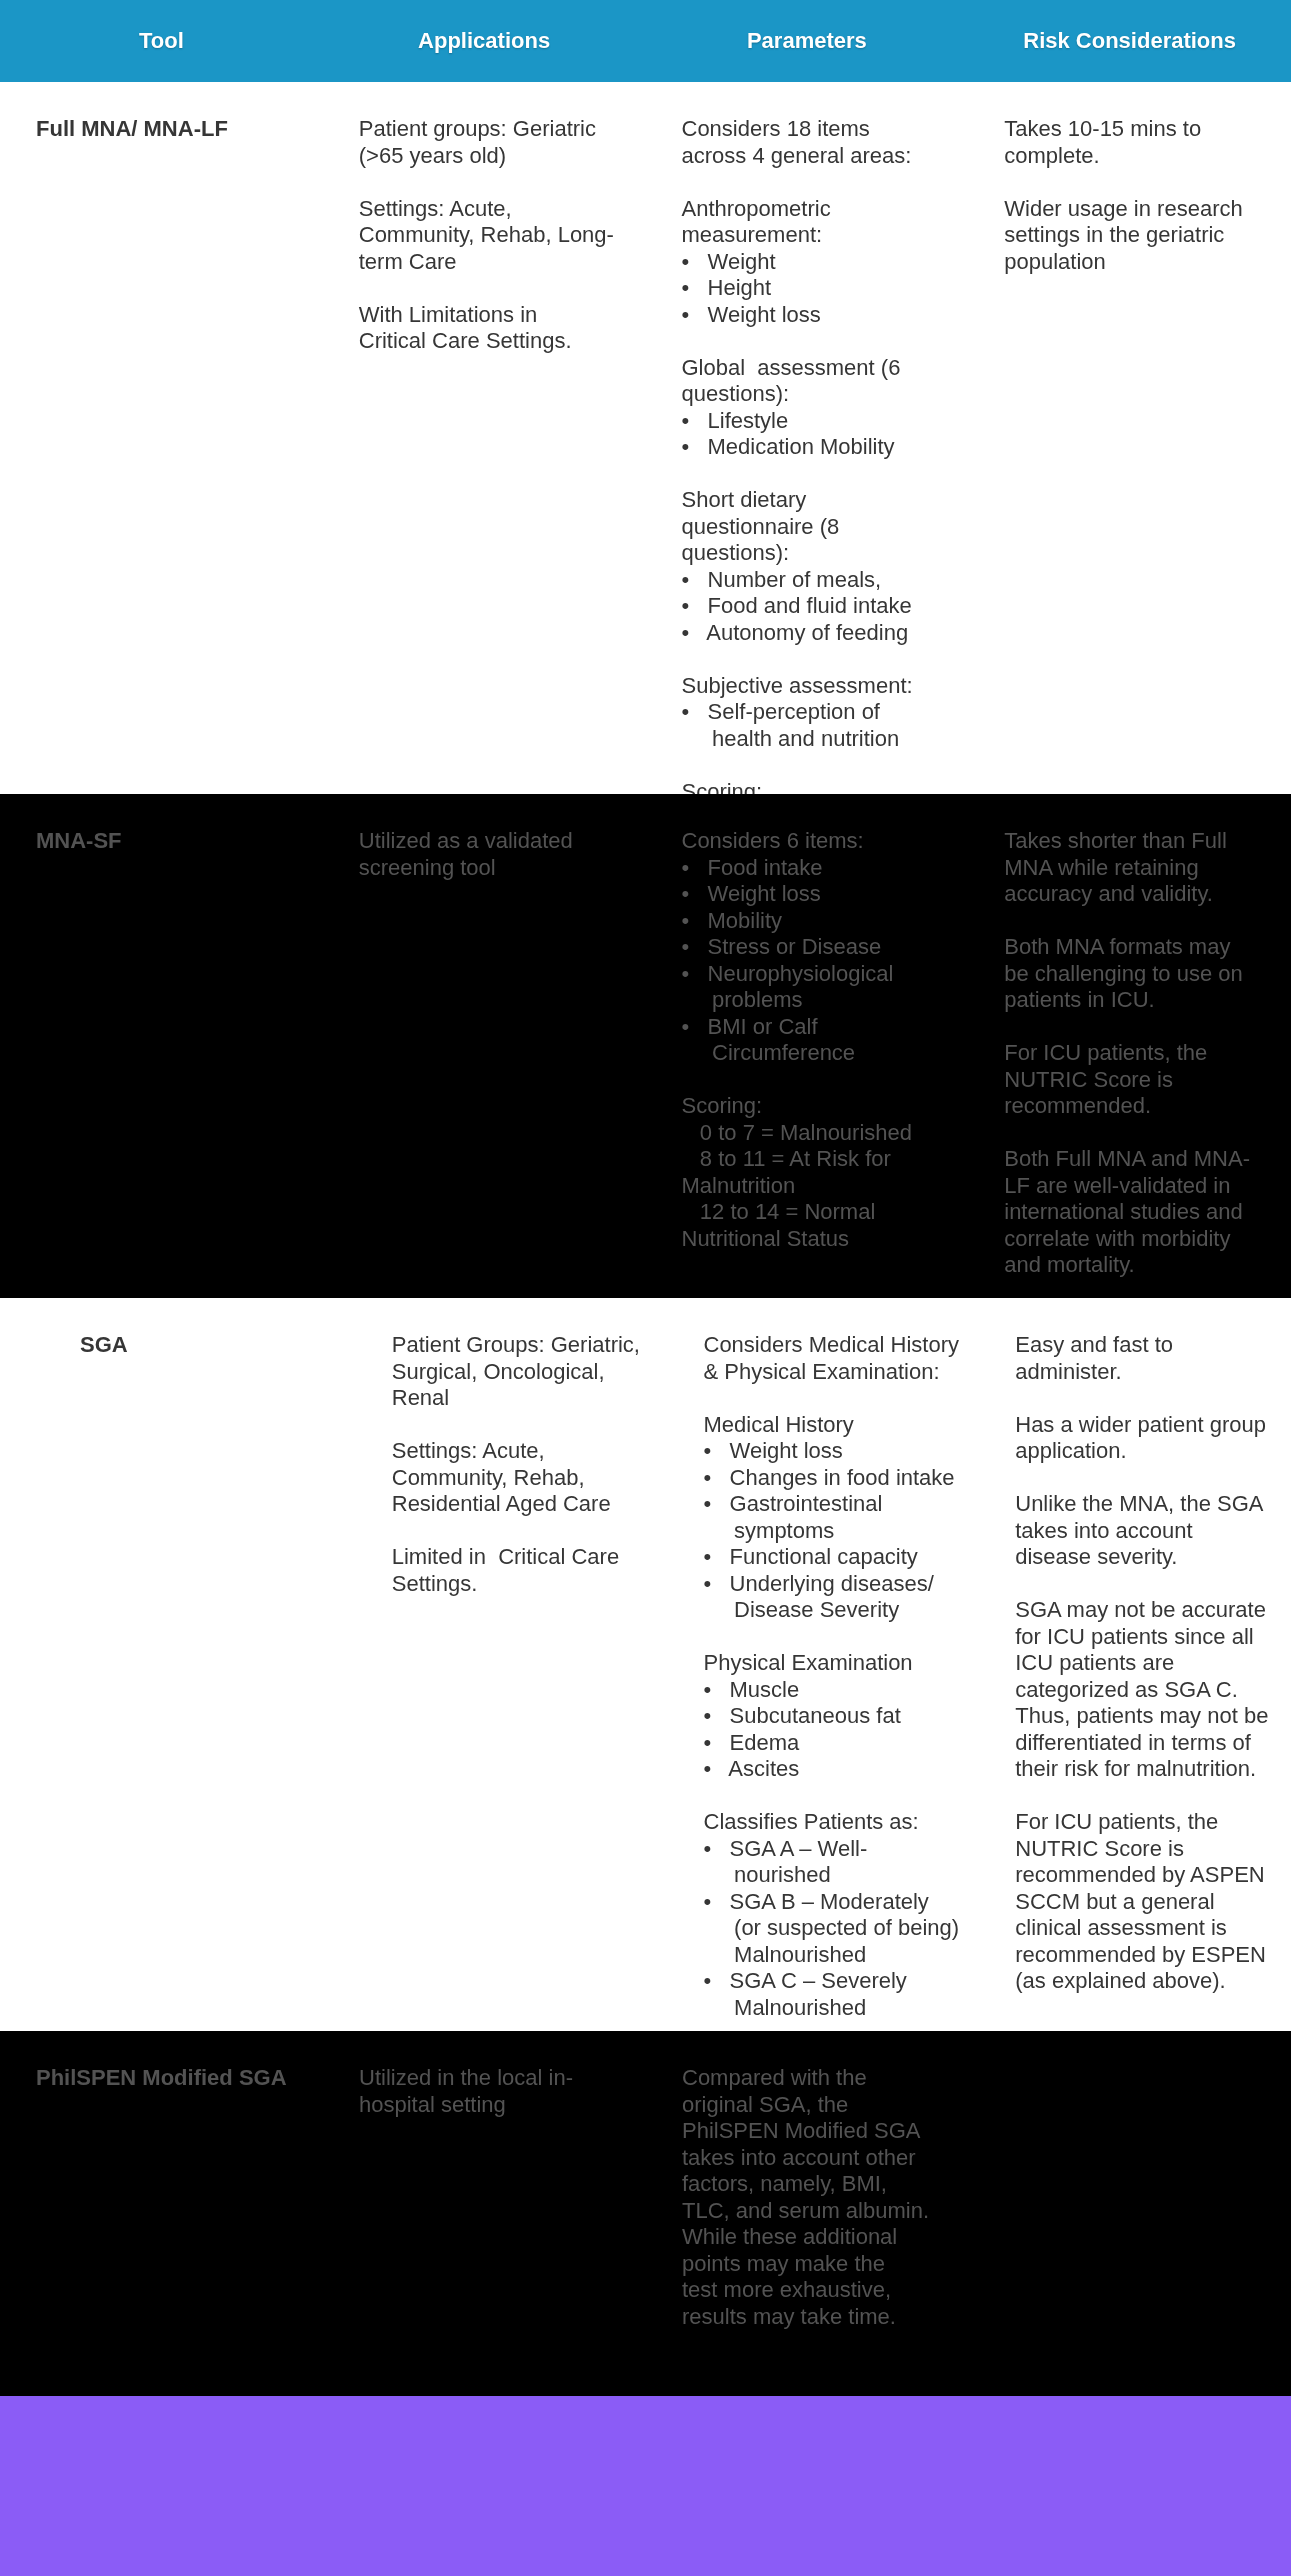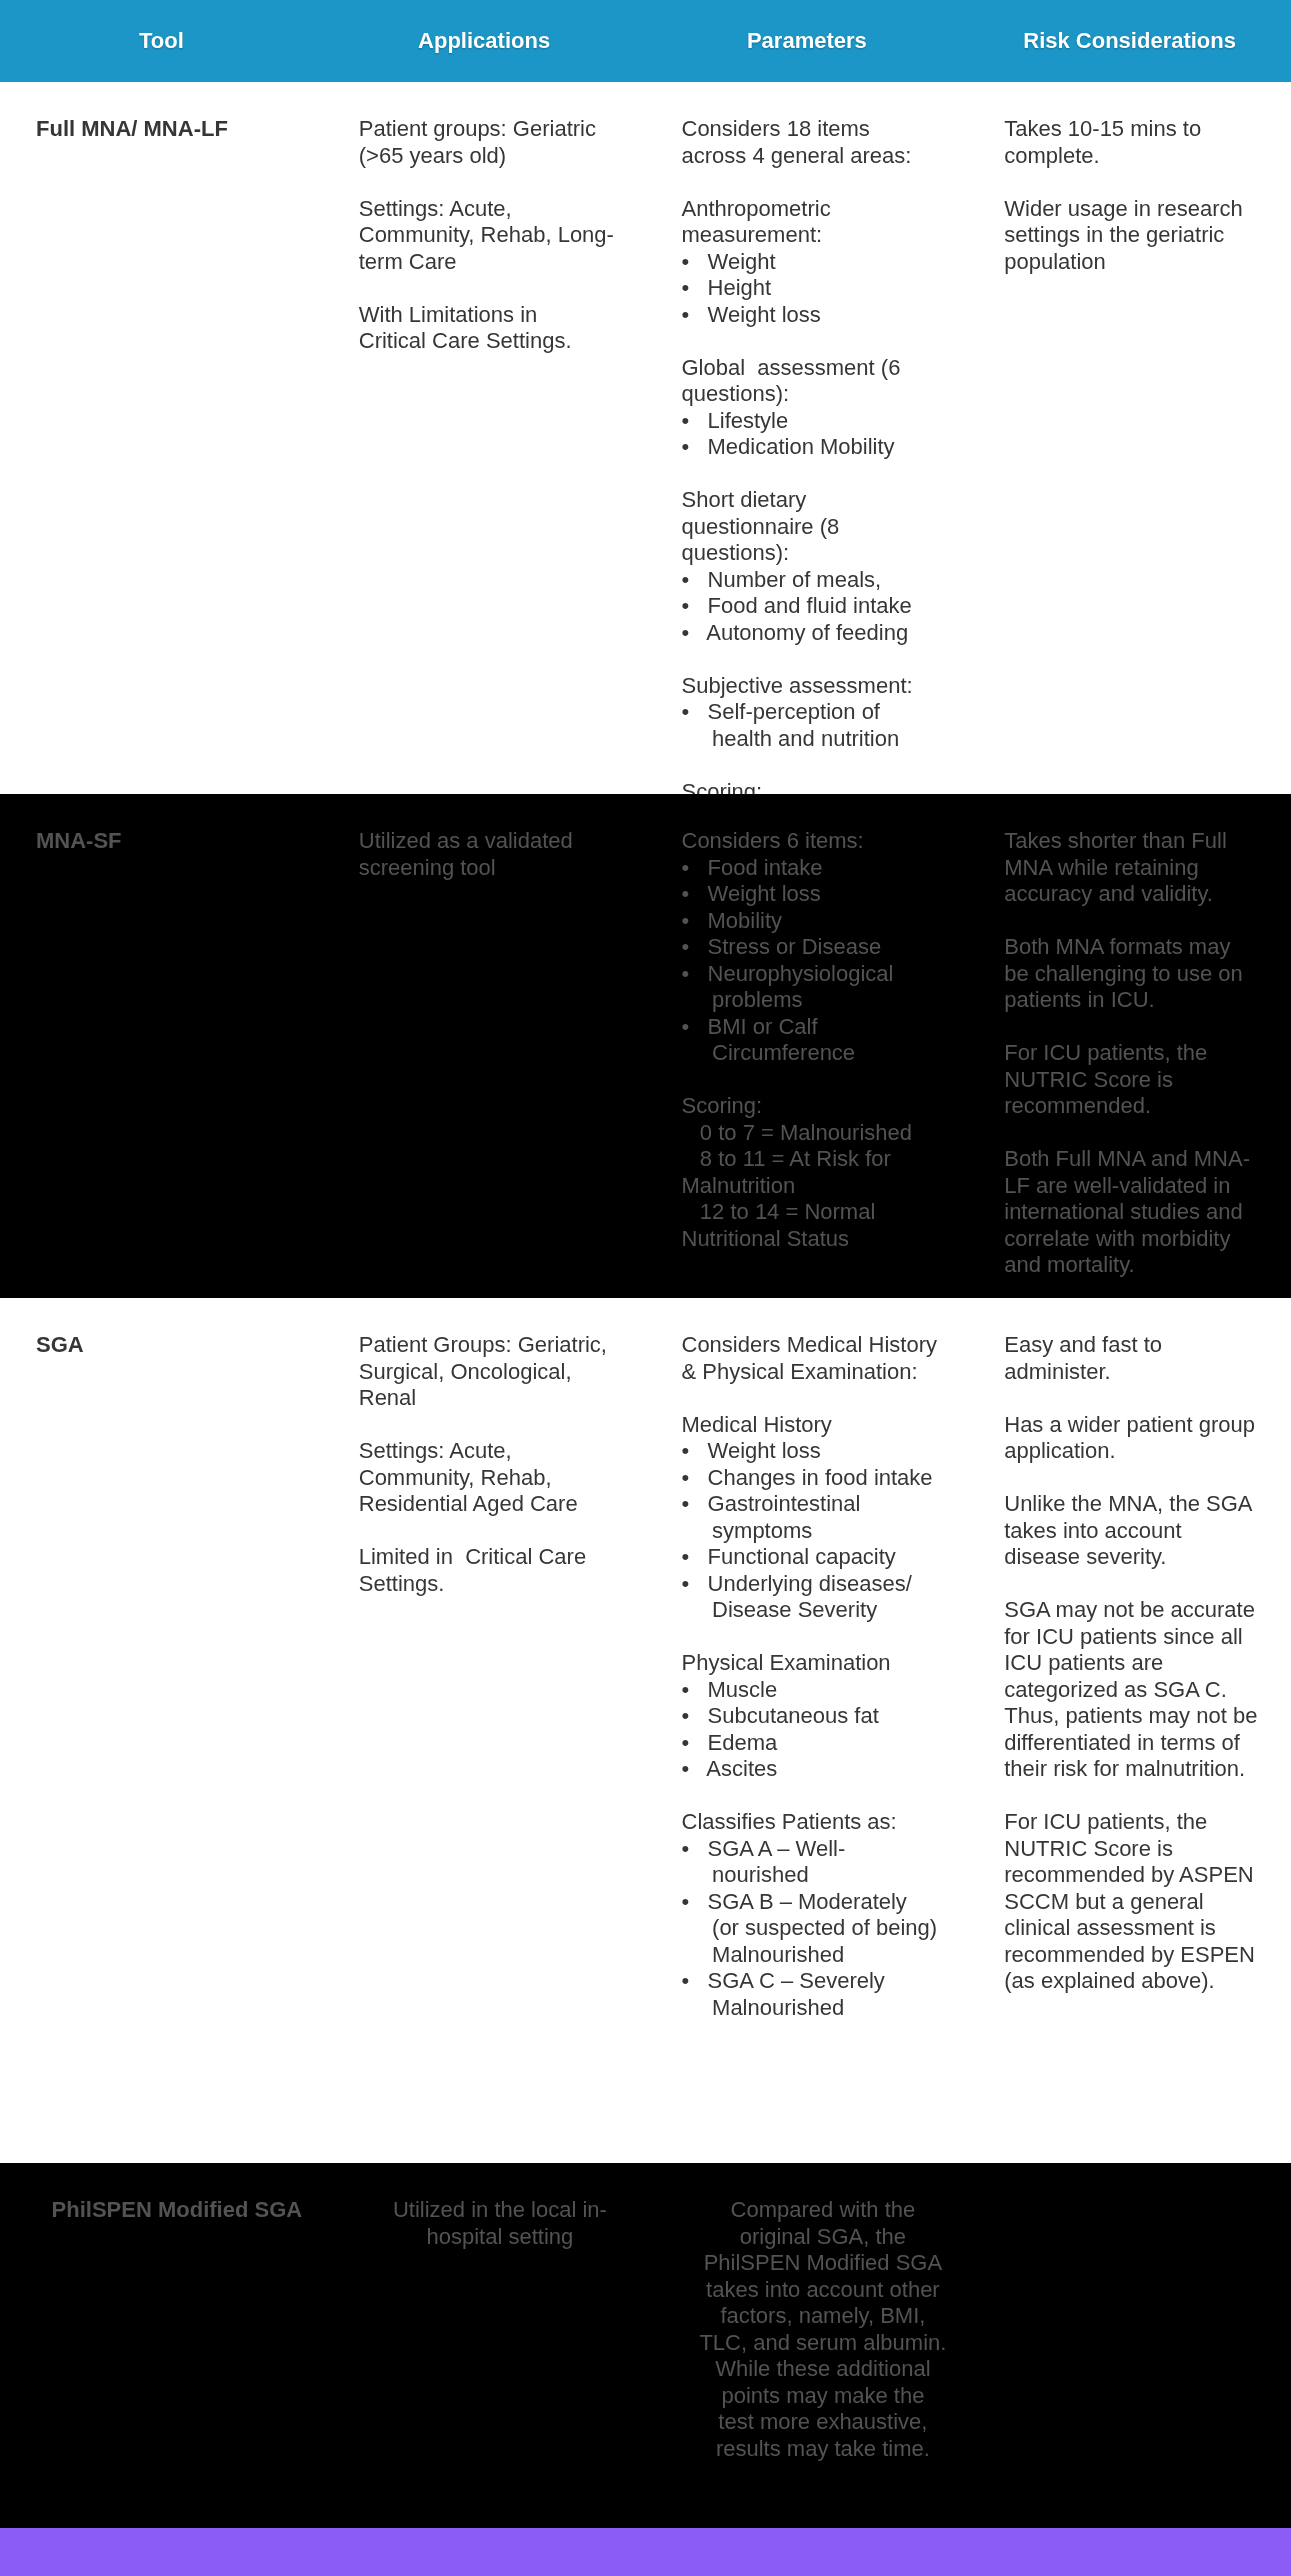--- a/index.html
+++ b/index.html
@@ -28,22 +28,22 @@
     color: #ffffff;
     font-weight: bold;
     font-size: 22px;
     text-shadow: 0 1.3px 1.9px rgba(0,0,0,0.25);
   }
   .row { display: flex; }
   .row-light { background: #ffffff; color: #363636; }
   .row-dark  { background: #000000; color: #535353; }
   .h1 { height: 712px; }
   .h2 { height: 504px; }
-  .h3 { height: 865px; }
-  .h4 { height: 365px; text-align: center; }
+  .h3 { height: 733px; padding-left: 44px; }
+  .h4 { height: 365px; }
   .cell {
     width: 323px;
     box-sizing: border-box;
     padding: 34px 5.2px 0 36px;
     font-size: 22px;
     line-height: 26.5px;
     white-space: pre;
     overflow: hidden;
   }
   .tool-cell { font-weight: bold; }

